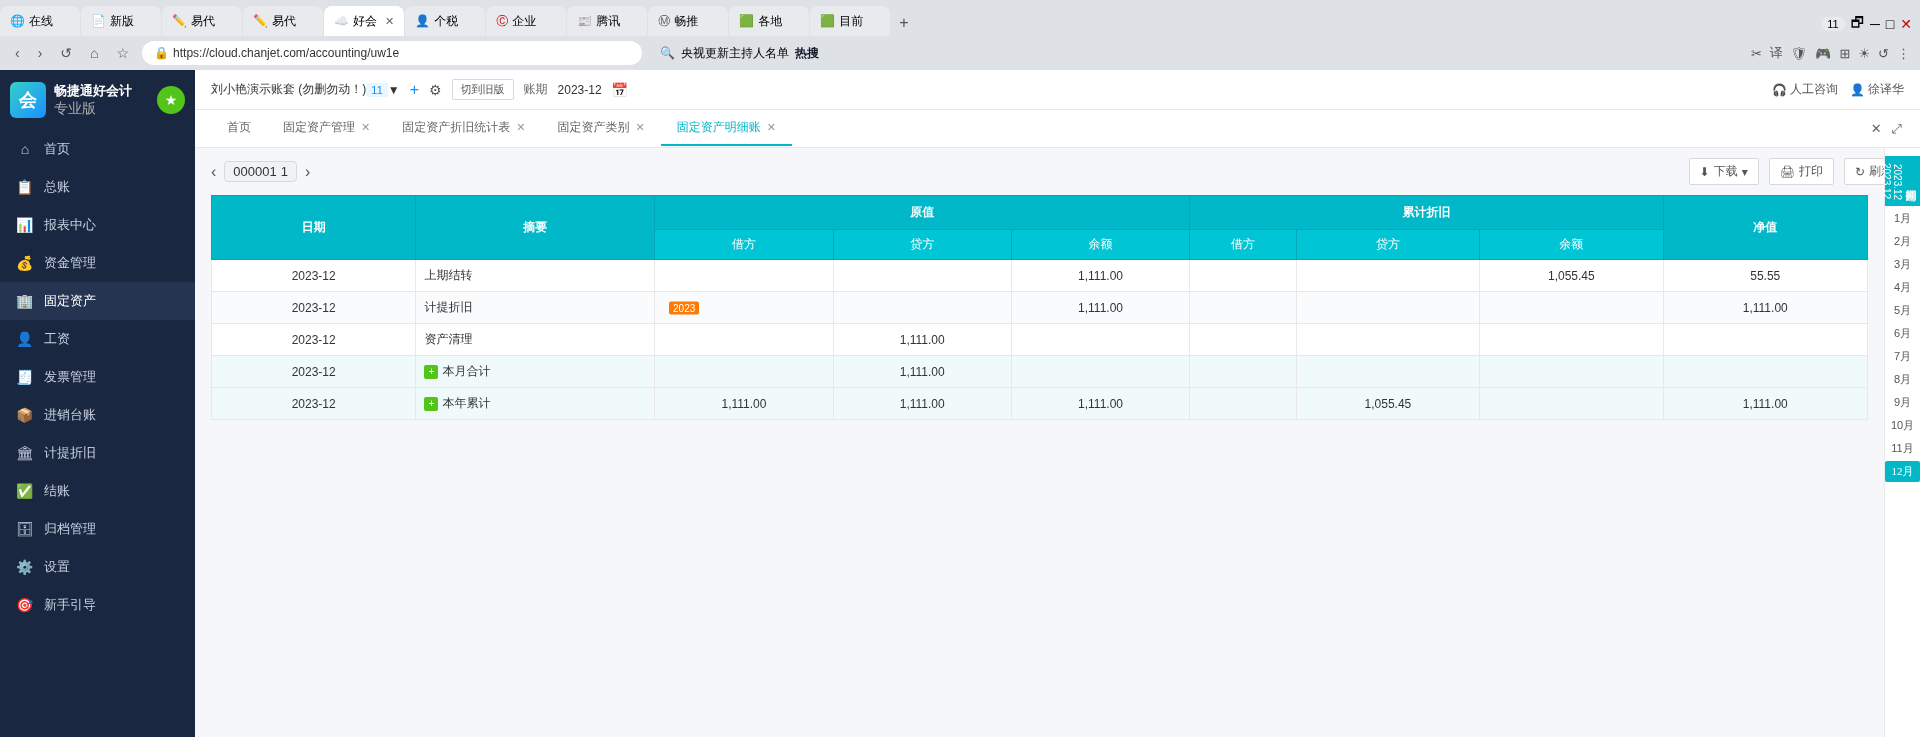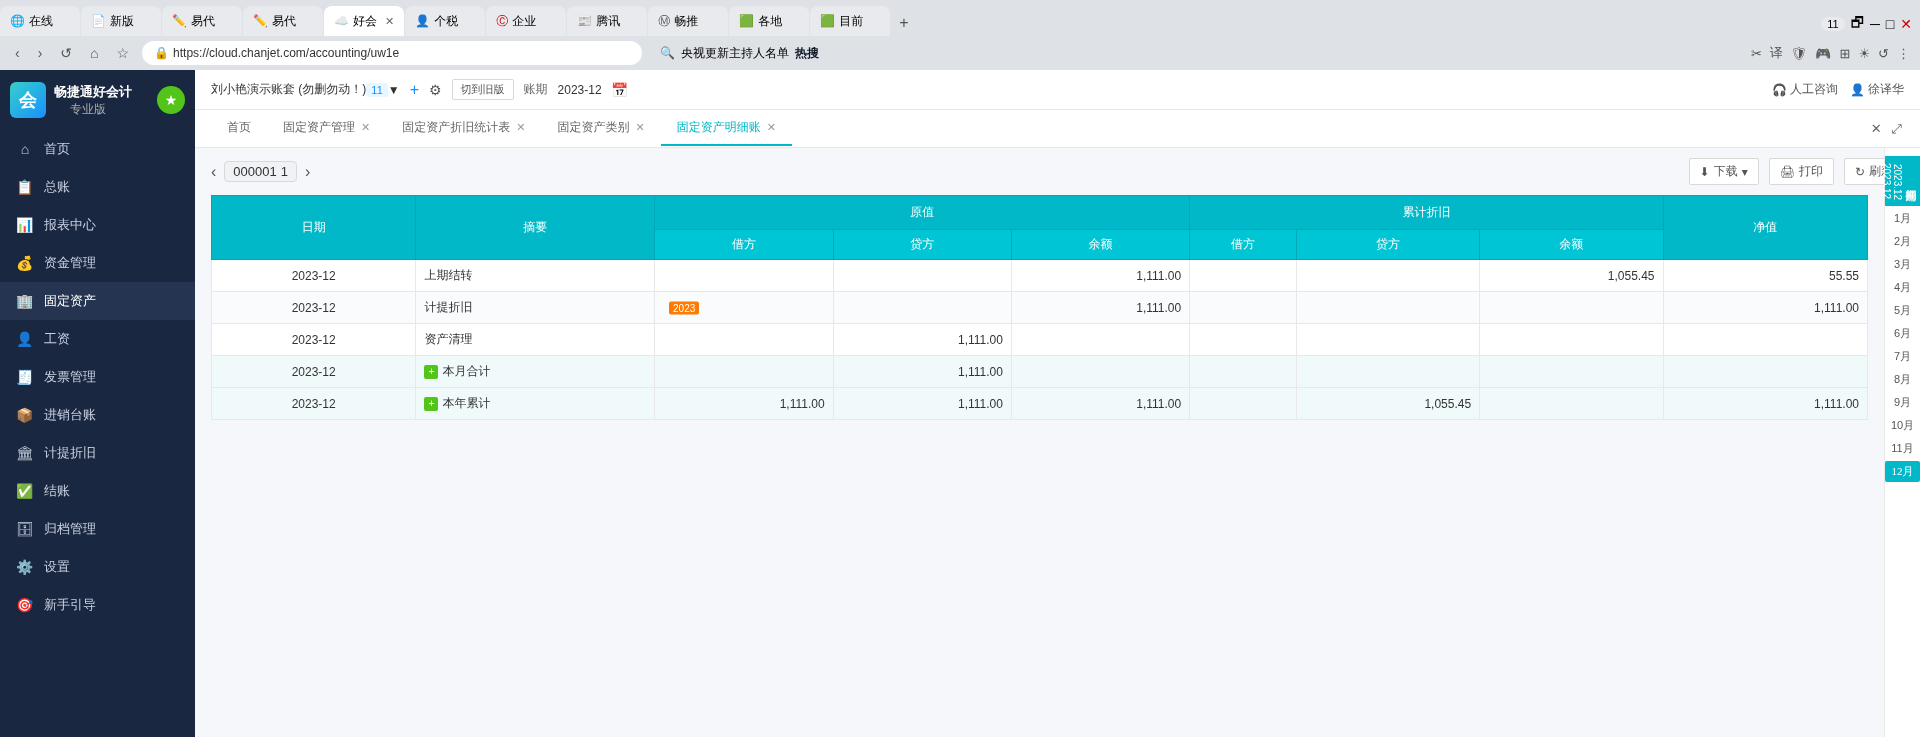--- a/index.html
+++ b/index.html
@@ -58,28 +58,28 @@
     
     .period-nav { display: flex; align-items: center; gap: 8px; margin-bottom: 10px; }
     .period-nav-btn { background: none; border: none; cursor: pointer; color: #555; font-size: 16px; }
     .period-display { display: flex; align-items: center; gap: 4px; font-size: 13px; color: #333; background: #f0f2f5; border: 1px solid #d9d9d9; border-radius: 4px; padding: 2px 8px; }
     .action-buttons { margin-left: auto; display: flex; align-items: center; gap: 10px; }
     .action-btn { display: flex; align-items: center; gap: 4px; padding: 4px 10px; border: 1px solid #d9d9d9; border-radius: 2px; background: #fff; cursor: pointer; font-size: 12px; color: #555; }
 
     
     .table-wrapper { flex: 1; overflow: auto; }
     table { width: 100%; border-collapse: collapse; }
-    thead tr:first-child th { background: #00b8c8; color: #fff; text-align: center; padding: 8px 23px; font-size: 12px; font-weight: normal; border: 1px solid #00a8b8; }
+    thead tr:first-child th { background: #00b8c8; color: #fff; text-align: center; padding: 8px 23px; font-size: 12px; font-weight: bold; border: 1px solid #00a8b8; }
     thead tr:last-child th { background: #00c5d5; color: #fff; text-align: center; padding: 6px; font-size: 12px; font-weight: normal; border: 1px solid #00a8b8; }
     tbody tr { border-bottom: 1px solid #e8e8e8; }
     tbody tr:nth-child(odd) { background: #fff; }
     tbody tr:nth-child(even) { background: #f9fbfc; }
     tbody td { padding: 7px 8px; font-size: 12px; color: #333; border: 1px solid #e8e8e8; text-align: center; }
     tbody td.text-left { text-align: left; }
-    tbody td.text-right { text-align: right; }
+    tbody td.text-right { text-align: center; }
     .summary-row td { background: #f0fafa; }
     .green-icon { display: inline-flex; align-items: center; justify-content: center; width: 14px; height: 14px; background: #52c41a; color: white; border-radius: 2px; font-size: 10px; margin-right: 4px; }
 
     
     .right-panel { position: absolute; right: 0; top: 0; width: 36px; background: #fff; border-left: 1px solid #e8e8e8; display: flex; flex-direction: column; align-items: center; padding-top: 8px; gap: 2px; height: 100%; }
     .period-selector-title { writing-mode: vertical-rl; font-size: 11px; color: #fff; background: #00b8c8; padding: 6px 2px; text-align: center; width: 100%; cursor: pointer; }
     .month-item { font-size: 11px; color: #555; padding: 3px 0; cursor: pointer; text-align: center; width: 100%; }
     .month-item.active { background: #00b8c8; color: #fff; border-radius: 2px; font-family: Liberation Serif, serif; }
   </style>
 </head>
@@ -173,21 +173,21 @@
 
 <div class="app-container">
 
   <div class="sidebar">
     <div class="logo-area">
       <div class="logo-icon">
         <span style="font-size:18px;font-weight:bold;color:white;">会</span>
       </div>
       <div>
         <div style="font-size:13px;color:#fff;font-weight:bold;">畅捷通好会计</div>
-        <div style="font-size:12px;color:#aaa;margin-left:16px;">专业版</div>
+        <div style="font-size:14px;color:#aaa;">专业版</div>
       </div>
       <div class="sidebar-icons-right">
         <div class="sidebar-icon-btn" style="background:#52c41a;color:white;font-size:14px;">★</div>
       </div>
     </div>
 
     <div class="nav-item">
       <span class="nav-item-icon">⌂</span>
       <span>首页</span>
     </div>

